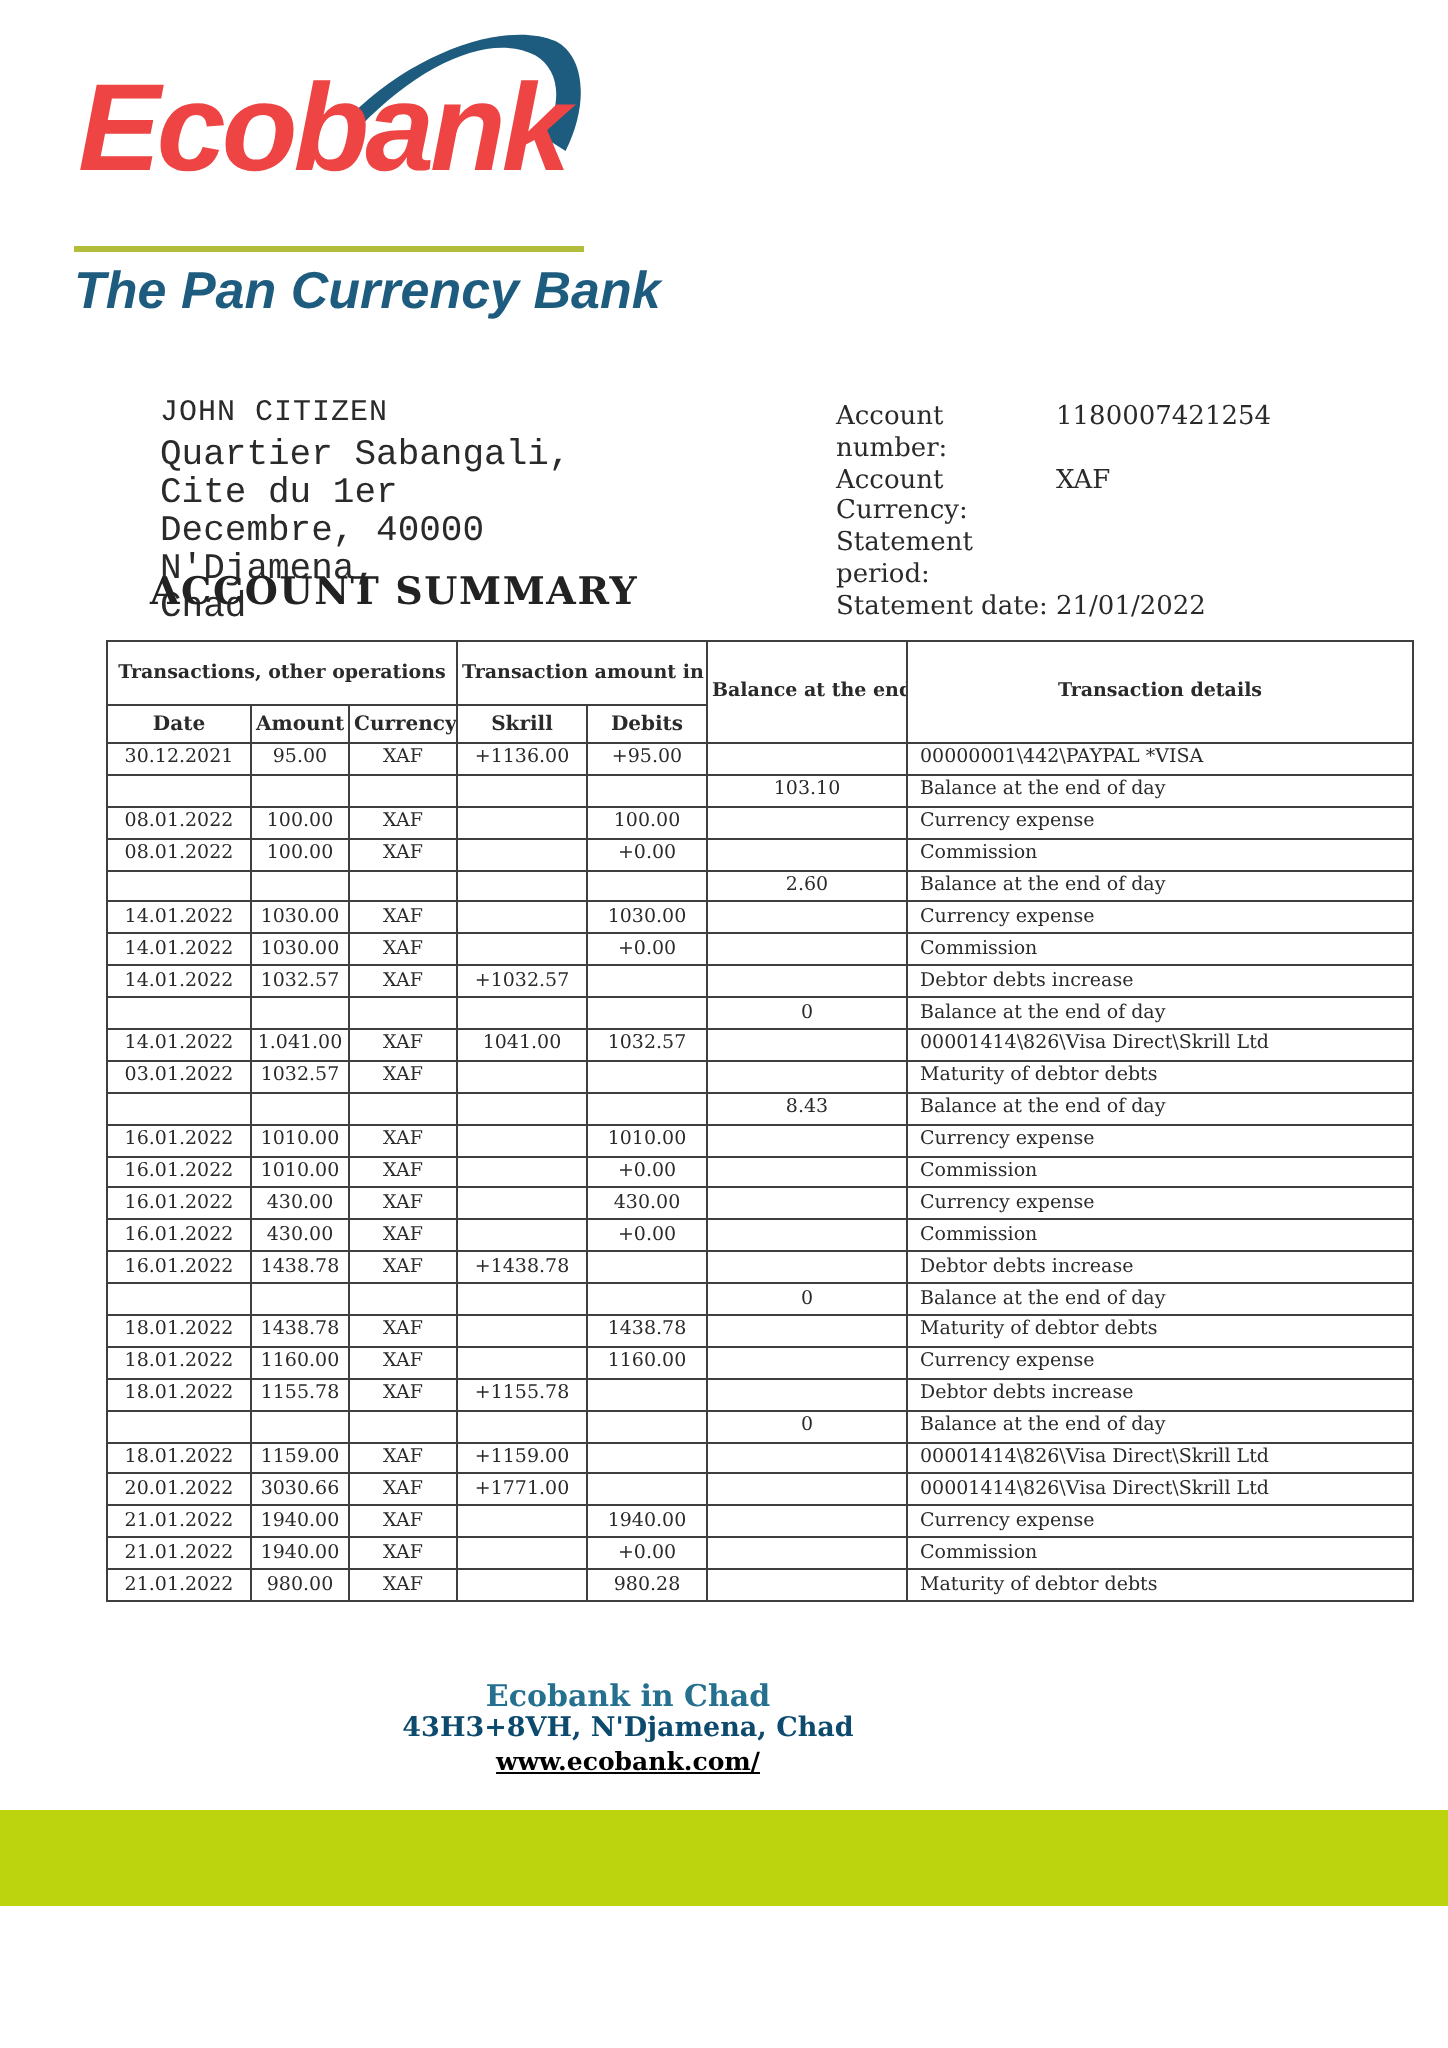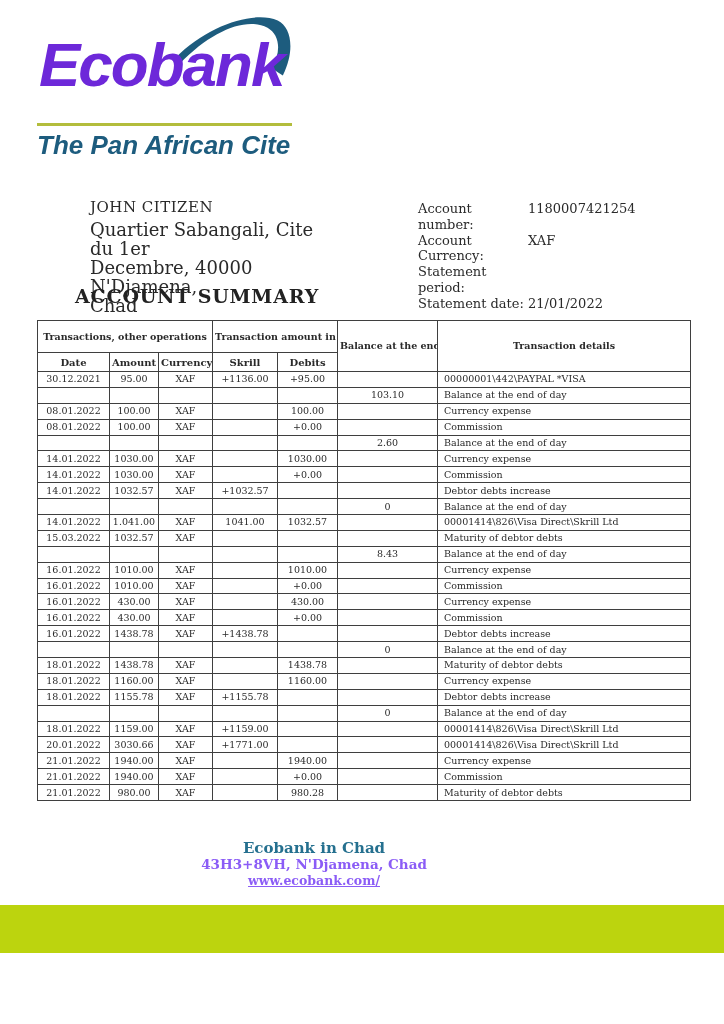--- a/index.html
+++ b/index.html
@@ -7,73 +7,73 @@
     position:relative;width:724px;height:1024px;margin:0 auto;
     background:#ffffff;overflow:hidden;
     font-family:"DejaVu Serif","Liberation Serif",serif;color:#2a2a2a;
   }
   
   .logo{position:absolute;left:35px;top:10px;width:280px;height:152px;}
   .logo-swoosh{position:absolute;left:138px;top:2px;width:122px;height:72px;}
   .logo-word{
     position:absolute;left:4px;top:24px;
     font-family:"Liberation Sans",sans-serif;font-style:italic;font-weight:bold;
-    font-size:62px;letter-spacing:-2px;color:#6d28d9;line-height:1;
+    font-size:62px;letter-spacing:-2px;color:#ef4444;line-height:1;
   }
   .logo-underline{position:absolute;left:2px;top:113px;width:255px;height:3px;background:#b3bd3c;}
   .logo-tagline{
     position:absolute;left:2px;top:121px;white-space:nowrap;
     font-family:"Liberation Sans",sans-serif;font-style:italic;font-weight:600;
     font-size:26px;color:#1d5c7e;line-height:1.1;
   }
   
-  .customer{position:absolute;left:90px;top:198px;width:230px;}
+  .customer{position:absolute;left:80px;top:198px;width:230px;font-family:Liberation Mono, monospace;}
   .customer .name{font-size:15px;letter-spacing:.5px;margin-bottom:4px;}
   .customer .addr{font-size:18px;line-height:19px;}
   .acct{position:absolute;left:418px;top:201px;width:280px;font-size:13px;}
   .acct-row{display:flex;line-height:15.8px;}
   .acct-row .lbl{width:110px;flex:none;}
   .acct-row .val{flex:1;}
   
   .section-title{
     position:absolute;left:75px;top:285px;font-size:19px;font-weight:600;
     letter-spacing:.8px;color:#222;
   }
   
   .tbl-wrap{position:absolute;left:37px;top:320px;}
-  table{border-collapse:collapse;table-layout:fixed;width:653px;}
+  table{border-collapse:collapse;table-layout:fixed;width:653px;margin-left:16px;}
   th,td{
     border:1px solid #3f3f3f;font-weight:normal;
     font-family:"DejaVu Serif","Liberation Serif",serif;
     font-size:9.5px;color:#2a2a2a;overflow:hidden;white-space:nowrap;
   }
   thead th{font-weight:bold;text-align:center;padding:1px 2px;}
   tr.grp th{height:29px;font-size:9.5px;line-height:1.25;}
   tr.sub th{height:16px;font-size:10px;}
   tbody td{height:14.9px;padding:0 2px;text-align:center;line-height:14px;}
   tbody td.c6{text-align:left;padding-left:6px;}
   
   .footer{position:absolute;left:0;top:839px;width:628px;text-align:center;font-weight:bold;}
   .footer .f-title{font-size:15px;color:#25708f;line-height:18px;}
-  .footer .f-line{font-size:13.5px;color:#8b5cf6;line-height:15.5px;}
-  .footer .f-web{font-size:12.5px;color:#8b5cf6;line-height:15px;text-decoration:underline;cursor:pointer;}
+  .footer .f-line{font-size:13.5px;color:#0c4a6e;line-height:15.5px;}
+  .footer .f-web{font-size:12.5px;color:#000000;line-height:15px;text-decoration:underline;cursor:pointer;}
   .greenbar{position:absolute;left:0;top:905px;width:724px;height:48px;background:#bcd40e;}
 </style>
 </head>
 <body>
 
 <div class="page">
 
   <div class="logo">
     <svg class="logo-swoosh" viewBox="0 0 120 70">
       <path d="M 2 45 C 35 12, 80 -2, 103 8 C 117 15, 120 38, 108 62 L 97 55 C 107 38, 105 22, 93 15 C 72 4, 38 18, 7 50 Z" fill="#1d5c7e"></path>
     </svg>
     <div class="logo-word">Ecobank</div>
     <div class="logo-underline"></div>
-    <div class="logo-tagline">The Pan African Cite</div>
+    <div class="logo-tagline">The Pan Currency Bank</div>
   </div>
 
   <div class="customer">
     <div class="name">JOHN CITIZEN</div>
     <div class="addr">Quartier Sabangali, Cite du 1er</div>
     <div class="addr">Decembre, 40000 N'Djamena,</div>
     <div class="addr">Chad</div>
   </div>
 
   <div class="acct">
@@ -207,21 +207,21 @@
           <tr>
             <td class="c0">14.01.2022</td>
             <td class="c1">1.041.00</td>
             <td class="c2">XAF</td>
             <td class="c3">1041.00</td>
             <td class="c4">1032.57</td>
             <td class="c5"></td>
             <td class="c6">00001414\826\Visa Direct\Skrill Ltd</td>
           </tr>
           <tr>
-            <td class="c0">15.03.2022</td>
+            <td class="c0">03.01.2022</td>
             <td class="c1">1032.57</td>
             <td class="c2">XAF</td>
             <td class="c3"></td>
             <td class="c4"></td>
             <td class="c5"></td>
             <td class="c6">Maturity of debtor debts</td>
           </tr>
           <tr>
             <td class="c0"></td>
             <td class="c1"></td>

